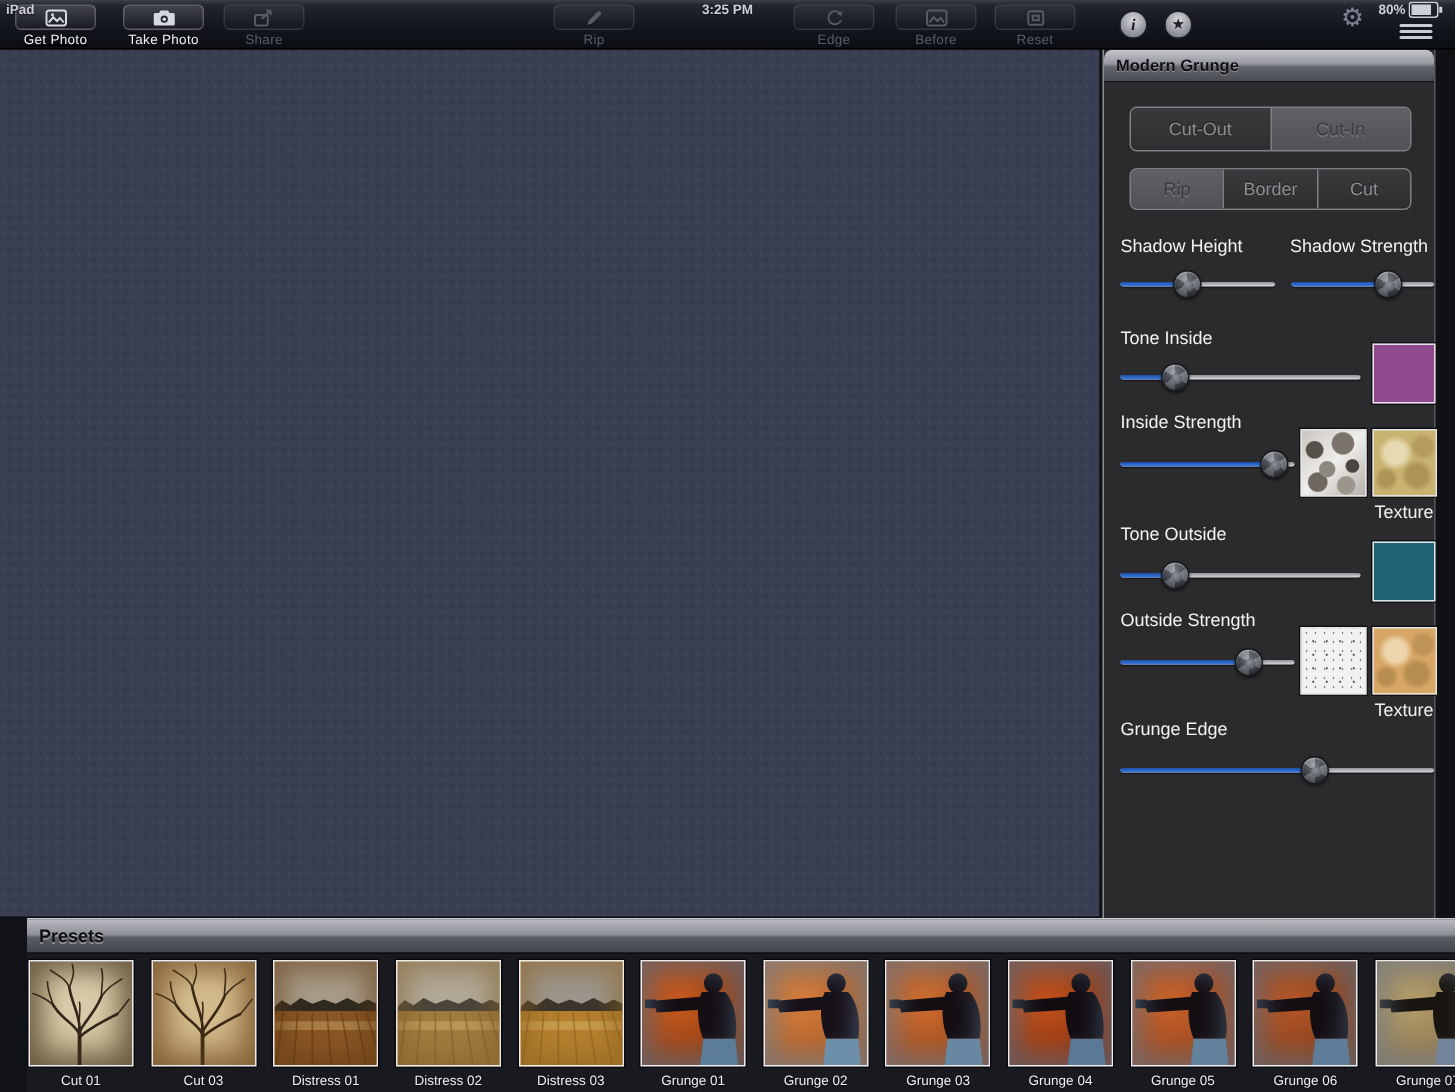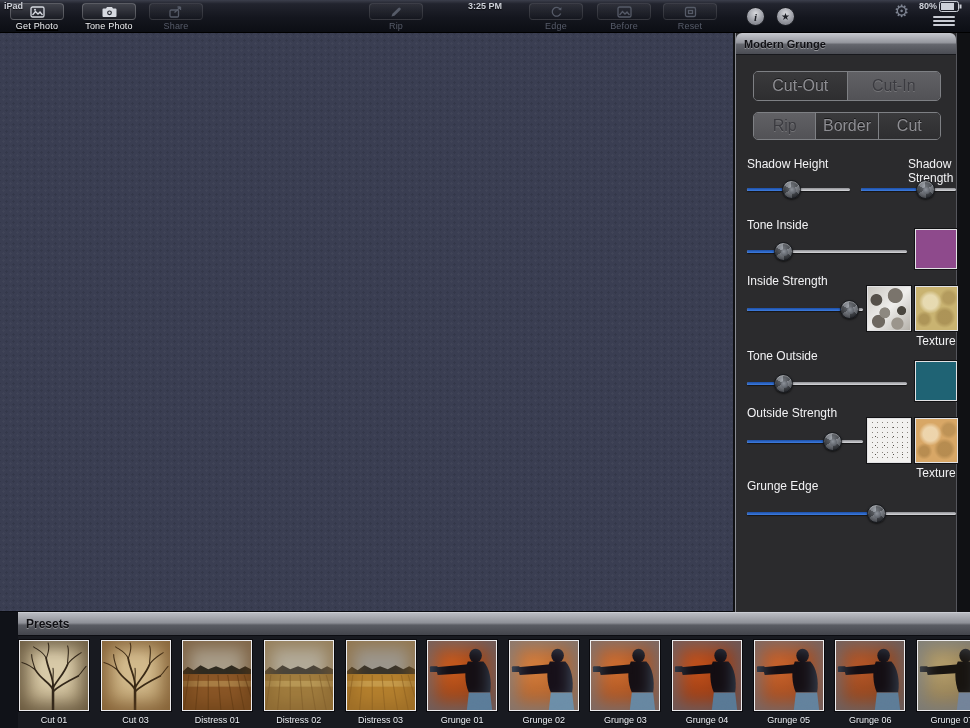--- a/index.html
+++ b/index.html
@@ -54,21 +54,21 @@
   .panel { position:absolute; left:2px; top:0; width:222px; height:579px; background:#2b2b2d;
     border-left:1px solid #8a8c92; border-right:1px solid #55565c; }
   .panel-header { height:22px; border-radius:6px 6px 0 0;
     background:linear-gradient(180deg,#c6c8ce 0%,#96989f 45%,#64666d 55%,#4a4c53 100%);
     border-bottom:1px solid #17181c; display:flex; align-items:center; padding-left:8px; }
   .panel-header span { font-size:11px; font-weight:bold; color:#101014; text-shadow:0 1px 0 rgba(255,255,255,.35); }
 
   .seg { position:absolute; display:flex; border:1px solid #7e8084; border-radius:5px; overflow:hidden;
     background:#323234; }
   .segbtn { flex:1; display:flex; align-items:center; justify-content:center;
-    font-size:16px; color:#8e8e93; background:linear-gradient(180deg,#3a3a3c,#2e2e30);
+    font-size:12px; color:#8e8e93; background:linear-gradient(180deg,#3a3a3c,#2e2e30);
     border-left:1px solid #7e8084; cursor:default; text-shadow:0 -1px 0 rgba(0,0,0,.6);}
   .segbtn:first-child { border-left:none; }
   .segbtn.sel { background:linear-gradient(180deg,#616165,#525256); color:#3b3b40; text-shadow:0 1px 0 rgba(255,255,255,.18); }
   .seg-mode { left:17px; top:38px; width:188px; height:30px; }
   .seg-style { left:17px; top:79px; width:188px; height:28px; }
 
   .plab { position:absolute; font-size:12px; color:#f2f2f4; }
 
   .slider { position:absolute; height:19px; }
   .slider .track { position:absolute; left:0; right:0; top:8px; height:3px; border-radius:2px;
@@ -139,21 +139,21 @@
       <div class="tlabel">Get Photo</div>
     </div>
     <div class="tbtn b-takephoto">
       <div class="tbox">
         <svg width="15" height="12" viewBox="0 0 15 12">
             <path class="ticon-fill" d="M5,1 h5 l1,1.6 h2.5 a1,1 0 0 1 1,1 v6.4 a1,1 0 0 1 -1,1 h-12 a1,1 0 0 1 -1,-1 V3.6 a1,1 0 0 1 1,-1 H4 Z"></path>
             <circle cx="7.5" cy="6.8" r="2.4" fill="#23262e"></circle>
             <circle cx="7.5" cy="6.8" r="1.2" class="ticon-fill"></circle>
           </svg>
       </div>
-      <div class="tlabel">Tone Photo</div>
+      <div class="tlabel">Take Photo</div>
     </div>
     <div class="tbtn b-share dim">
       <div class="tbox">
         <svg width="14" height="12" viewBox="0 0 14 12">
             <rect class="ticon" x="1" y="4" width="8.5" height="7" rx="1.2"></rect>
             <path class="ticon" d="M5.5,6.5 L11.5,1 M11.5,1 h-3 M11.5,1 v3"></path>
           </svg>
       </div>
       <div class="tlabel">Share</div>
     </div>
@@ -230,21 +230,21 @@
         <div class="segbtn">Cut-Out</div>
         <div class="segbtn sel">Cut-In</div>
       </div>
       <div class="seg seg-style">
         <div class="segbtn sel">Rip</div>
         <div class="segbtn">Border</div>
         <div class="segbtn">Cut</div>
       </div>
 
       <div class="plab" style="left:11px; top:124px;">Shadow Height</div>
-      <div class="plab" style="left:124px; top:124px;margin-left:48px;">Shadow Strength</div>
+      <div class="plab" style="left:124px; top:124px;">Shadow Strength</div>
       <div class="slider" style="left: 11px; top: 147px; width: 103px; --pct: 43;">
         <div class="track">
             <div class="fill"></div>
           </div>
           <div class="knob"></div>
       </div>
       <div class="slider" style="left: 125px; top: 147px; width: 95px; --pct: 68;">
         <div class="track">
             <div class="fill"></div>
           </div>

